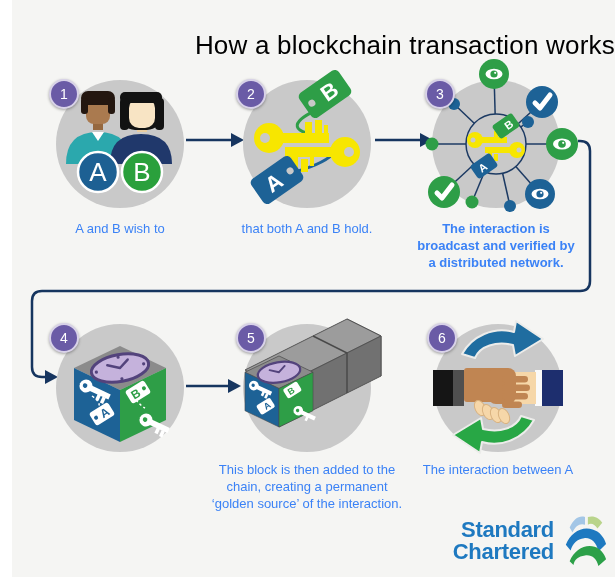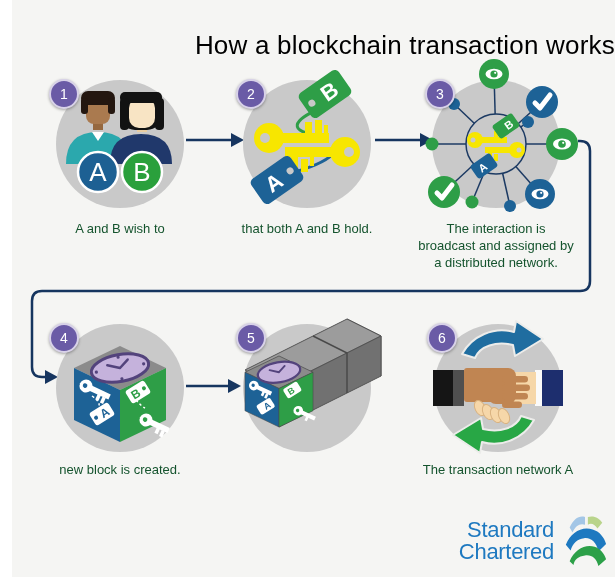--- a/index.html
+++ b/index.html
@@ -6,24 +6,24 @@
   .canvas{position:relative;width:615px;height:577px;background:#ffffff;overflow:hidden;
           font-family:"Liberation Sans",sans-serif;}
   .bg-panel{position:absolute;left:12px;top:0;width:603px;height:577px;background:#f5f5f3;}
   .title{position:absolute;left:12px;top:8px;width:603px;text-align:right;
          font-size:26px;color:#000000;letter-spacing:.2px;margin-top:22px;}
   .step-circle{position:absolute;width:128px;height:128px;border-radius:50%;background:#c9c9c9;}
   .art{position:absolute;overflow:visible;}
   .badge{position:absolute;width:26px;height:26px;border-radius:50%;background:#6a5ba6;
          border:2px solid #d8d2e8;color:#fff;display:flex;align-items:center;justify-content:center;
          font-size:14px;box-shadow:0 1px 3px rgba(0,0,0,.35);z-index:5;}
-  .caption{position:absolute;width:210px;text-align:center;font-size:13px;color:#14532d;line-height:17px;}
+  .caption{position:absolute;width:210px;text-align:center;font-size:13px;color:#3b82f6;line-height:17px;}
   .connectors{position:absolute;left:0;top:0;pointer-events:none;}
   .logo{position:absolute;right:7px;top:512px;display:flex;align-items:center;gap:8px;}
-  .logo-text{text-align:right;color:#1e79c0;font-weight:normal;font-size:22px;line-height:22px;letter-spacing:-.3px;}
+  .logo-text{text-align:right;color:#1e79c0;font-weight:bold;font-size:22px;line-height:22px;letter-spacing:-.3px;}
   svg text{font-family:"Liberation Sans",sans-serif;}
 </style>
 </head>
 <body>
 
 <div class="canvas">
   <div class="bg-panel"></div>
 
   <div class="title">How a blockchain transaction works</div>
 
@@ -183,23 +183,23 @@
       <circle cx="38" cy="40" r="6" fill="#1d6296"></circle>
       <circle cx="16" cy="80" r="6.5" fill="#2e9e47"></circle>
       <circle cx="56" cy="138" r="6.5" fill="#2e9e47"></circle>
       <circle cx="94" cy="142" r="6" fill="#1d6296"></circle>
       <circle cx="112" cy="58" r="6" fill="#1d6296"></circle>
     </g>
   </svg>
   <div class="badge" style="left:425px;top:79px;">
       <span>3</span>
     </div>
-  <div class="caption" style="left:391px;top:220px;">
+  <div class="caption" style="left:391px;top:220px;font-weight:bold;">
     <div>The interaction is</div>
-      <div>broadcast and assigned by</div>
+      <div>broadcast and verified by</div>
       <div>a distributed network.</div>
   </div>
 
   <div class="step-circle" style="left:56px;top:324px;"></div>
   <svg class="art" style="left:40px;top:308px;" width="160" height="160" viewBox="0 0 160 160">
     <g>
       <polygon points="80,82 126,60 80,38 34,60" fill="#8b8b8b"></polygon>
       <polygon points="34,60 80,82 80,134 34,112" fill="#1d6296"></polygon>
       <polygon points="80,82 126,60 126,112 80,134" fill="#2e9e47"></polygon>
       <g transform="rotate(-10 80 60)">
@@ -235,21 +235,20 @@
         <rect x="5" y="-2.8" width="20" height="5.6" fill="#fff"></rect>
         <rect x="13" y="2" width="3.5" height="6" fill="#fff"></rect>
           <rect x="18.5" y="2.5" width="3.5" height="6.5" fill="#fff"></rect>
       </g>
     </g>
   </svg>
   <div class="badge" style="left:49px;top:323px;">
       <span>4</span>
     </div>
   <div class="caption" style="left:15px;top:461px;">
-      <div>new block is created.</div>
   </div>
 
   <div class="step-circle" style="left:243px;top:324px;"></div>
   <svg class="art" style="left:217px;top:303px;" width="200" height="170" viewBox="0 0 200 170">
     <g>
       <polygon points="130,16 164,33 164,73 130,56" fill="#8f8f8f" stroke="#555" stroke-width="1"></polygon>
       <polygon points="28,67 130,16 164,33 62,84" fill="#9c9c9c" stroke="#555" stroke-width="1"></polygon>
       <polygon points="62,84 164,33 164,73 62,124" fill="#717171" stroke="#555" stroke-width="1"></polygon>
       <path d="M96 33 L130 50 L130 90" stroke="#4a4a4a" stroke-width="1.5" fill="none"></path>
       <g transform="translate(62,124) scale(0.74) translate(-80,-134)">
@@ -280,20 +279,25 @@
             <circle cx="-1" r="2.3" fill="#2e9e47"></circle>
           <rect x="5" y="-2.8" width="20" height="5.6" fill="#fff"></rect>
           <rect x="13" y="2" width="3.5" height="6" fill="#fff"></rect>
         </g>
       </g>
     </g>
   </svg>
   <div class="badge" style="left:236px;top:323px;">
       <span>5</span>
     </div>
+  <div class="caption" style="left:202px;top:461px;">
+    <div>This block is then added to the</div>
+      <div>chain, creating a permanent</div>
+      <div>‘golden source’ of the interaction.</div>
+  </div>
 
   <div class="step-circle" style="left:434px;top:324px;"></div>
   <svg class="art" style="left:418px;top:308px;" width="160" height="160" viewBox="0 0 160 160">
     <path d="M44 46 C54 28 76 18 96 24 L98 13 L125 31 L97 48 L95 37 C78 33 62 38 57 50 Z" fill="#1f6da0" stroke="#ececea" stroke-width="2" stroke-linejoin="round"></path>
     <path d="M116 112 C106 130 84 140 64 134 L62 145 L35 127 L63 110 L65 121 C82 125 98 120 103 108 Z" fill="#28a745" stroke="#ececea" stroke-width="2" stroke-linejoin="round"></path>
     <g>
       <rect x="15" y="62" width="20" height="36" fill="#151515"></rect>
       <rect x="35" y="62" width="11" height="36" fill="#4f4f4f"></rect>
       <rect x="124" y="62" width="21" height="36" fill="#1d2e6e"></rect>
       <rect x="117" y="62" width="7" height="36" fill="#fafafa"></rect>
@@ -312,21 +316,21 @@
         <ellipse cx="70" cy="104" rx="5" ry="8" transform="rotate(-25 70 104)"></ellipse>
         <ellipse cx="78" cy="107" rx="5" ry="8" transform="rotate(-25 78 107)"></ellipse>
         <ellipse cx="86" cy="108" rx="5" ry="8" transform="rotate(-25 86 108)"></ellipse>
       </g>
     </g>
   </svg>
   <div class="badge" style="left:427px;top:323px;">
       <span>6</span>
     </div>
   <div class="caption" style="left:393px;top:461px;">
-    <div>The transaction network A</div>
+    <div>The interaction between A</div>
   </div>
 
   <div class="logo">
     <div class="logo-text">
       <div>Standard</div>
       <div>Chartered</div>
     </div>
     <svg width="46" height="58" viewBox="0 0 48 60">
       <path d="M8 16 C12 7 18 3 24 5 L24 13 C19 11 14 14 11 21 Z" fill="#a3c6e6"></path>
       <path d="M27 5 C33 3 39 6 42 11 L37 17 C34 12 30 11 27 13 Z" fill="#b9d48b"></path>

